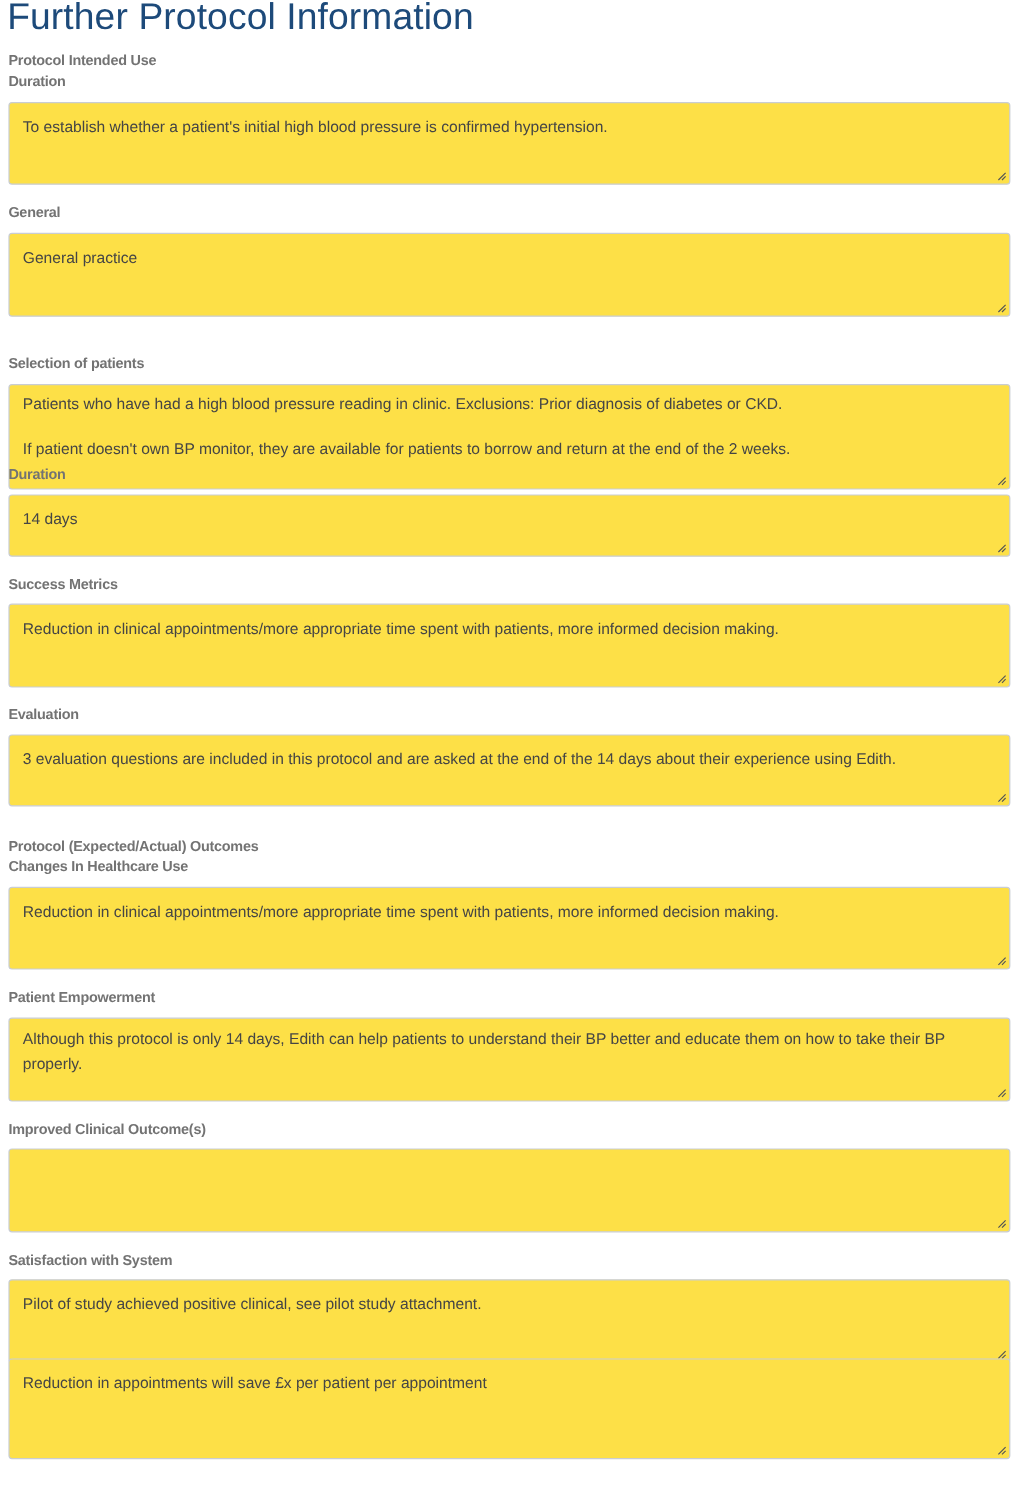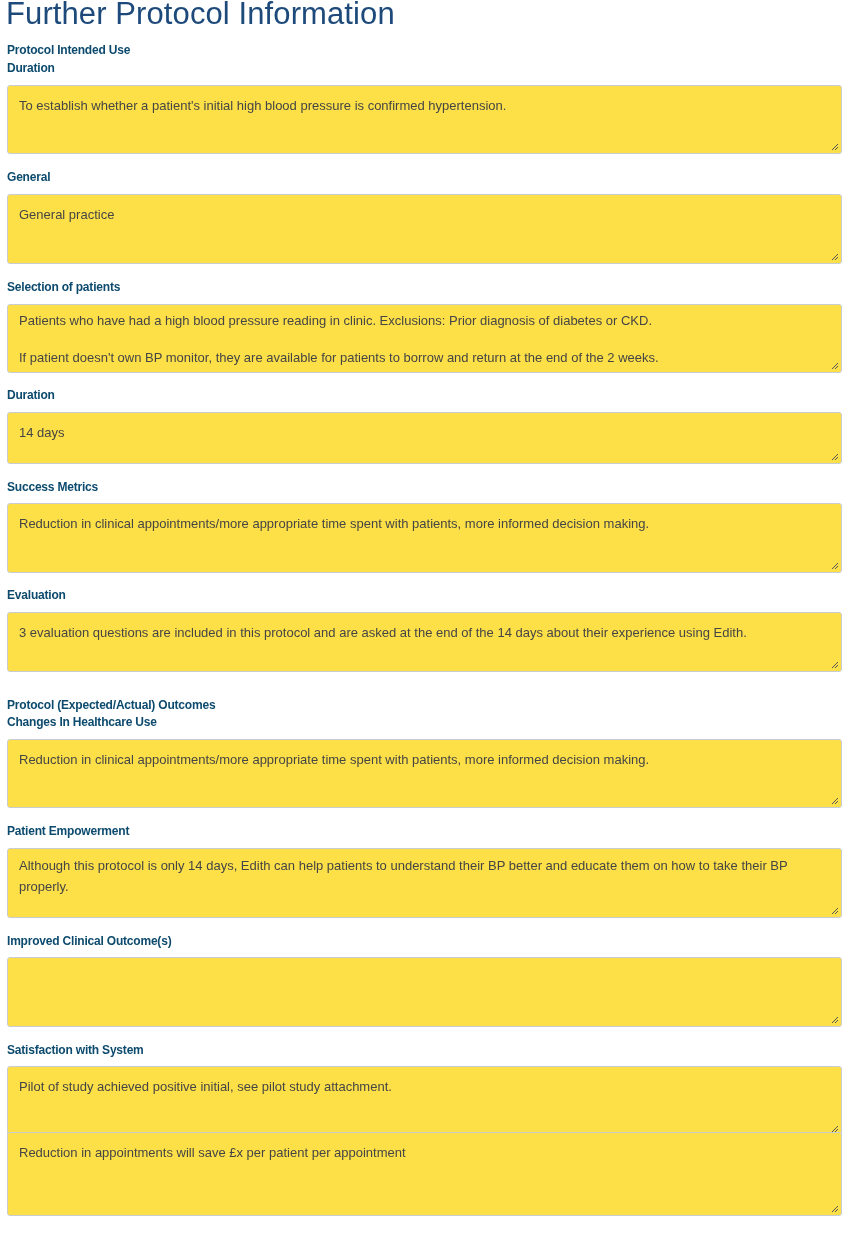--- a/index.html
+++ b/index.html
@@ -1,18 +1,18 @@
 <!DOCTYPE html>
 <html><head>
 <meta charset="utf-8">
 <style>
   html, body { margin: 0; padding: 0; background: #ffffff; }
   body { width: 854px; height: 1250px; position: relative; overflow: hidden; font-family: "Liberation Sans", sans-serif; }
   .title { position: absolute; left: 6px; top: -4px; font-size: 31px; color: #1d4a7a; font-weight: normal; margin: 0; letter-spacing: 0.1px; white-space: nowrap; }
-  .label { position: absolute; left: 7px; font-size: 12px; font-weight: bold; color: #0c4a6e; white-space: nowrap; letter-spacing: -0.2px; }
+  .label { position: absolute; left: 7px; font-size: 12px; font-weight: bold; color: #737373; white-space: nowrap; letter-spacing: -0.2px; }
   .box { position: absolute; left: 7px; width: 835px; box-sizing: border-box; border: 1px solid #c9cdd3; border-radius: 3px; background: #fde047; padding: 8px 11px; font-size: 13px; line-height: 23px; color: #454545; }
   .box .txt { white-space: pre-wrap; }
   .grip { position: absolute; right: 2px; bottom: 2px; width: 9px; height: 9px; }
 </style>
 </head>
 <body>
 
 <h1 class="title">Further Protocol Information</h1>
 
 <div class="label" style="top:43px">Protocol Intended Use</div>
@@ -26,22 +26,22 @@
 </div>
 
 <div class="label" style="top:170px">General</div>
 <div class="box" style="top:194px;height:70px">
   <div class="txt">General practice</div>
   <svg class="grip" viewBox="0 0 9 9">
       <path d="M8 2 L2 8 M8 5 L5 8" stroke="#555" stroke-width="1"></path>
     </svg>
 </div>
 
-<div class="label" style="top:280px">Selection of patients</div>
-<div class="box" style="top:304px;height:69px;line-height:18.5px;padding-top:7px">
+<div class="label" style="top:296px">Selection of patients</div>
+<div class="box" style="top:320px;height:88px;line-height:18.5px;padding-top:7px">
   <div class="txt">Patients who have had a high blood pressure reading in clinic. Exclusions: Prior diagnosis of diabetes or CKD.
 
 If patient doesn't own BP monitor, they are available for patients to borrow and return at the end of the 2 weeks.</div>
   <svg class="grip" viewBox="0 0 9 9">
       <path d="M8 2 L2 8 M8 5 L5 8" stroke="#555" stroke-width="1"></path>
     </svg>
 </div>
 
 <div class="label" style="top:388px">Duration</div>
 <div class="box" style="top:412px;height:52px">
@@ -87,21 +87,21 @@
 
 <div class="label" style="top:934px">Improved Clinical Outcome(s)</div>
 <div class="box" style="top:957px;height:70px;line-height:21px;padding-top:6px;padding-right:8px">
   <svg class="grip" viewBox="0 0 9 9">
       <path d="M8 2 L2 8 M8 5 L5 8" stroke="#555" stroke-width="1"></path>
     </svg>
 </div>
 
 <div class="label" style="top:1043px">Satisfaction with System</div>
 <div class="box" style="top:1066px;height:70px">
-  <div class="txt">Pilot of study achieved positive initial, see pilot study attachment.</div>
+  <div class="txt">Pilot of study achieved positive clinical, see pilot study attachment.</div>
   <svg class="grip" viewBox="0 0 9 9">
       <path d="M8 2 L2 8 M8 5 L5 8" stroke="#555" stroke-width="1"></path>
     </svg>
 </div>
 
 <div class="label" style="top:1152px">Cost Effectiveness</div>
 <div class="box" style="top:1132px;height:84px">
   <div class="txt">Reduction in appointments will save £x per patient per appointment</div>
   <svg class="grip" viewBox="0 0 9 9">
       <path d="M8 2 L2 8 M8 5 L5 8" stroke="#555" stroke-width="1"></path>

